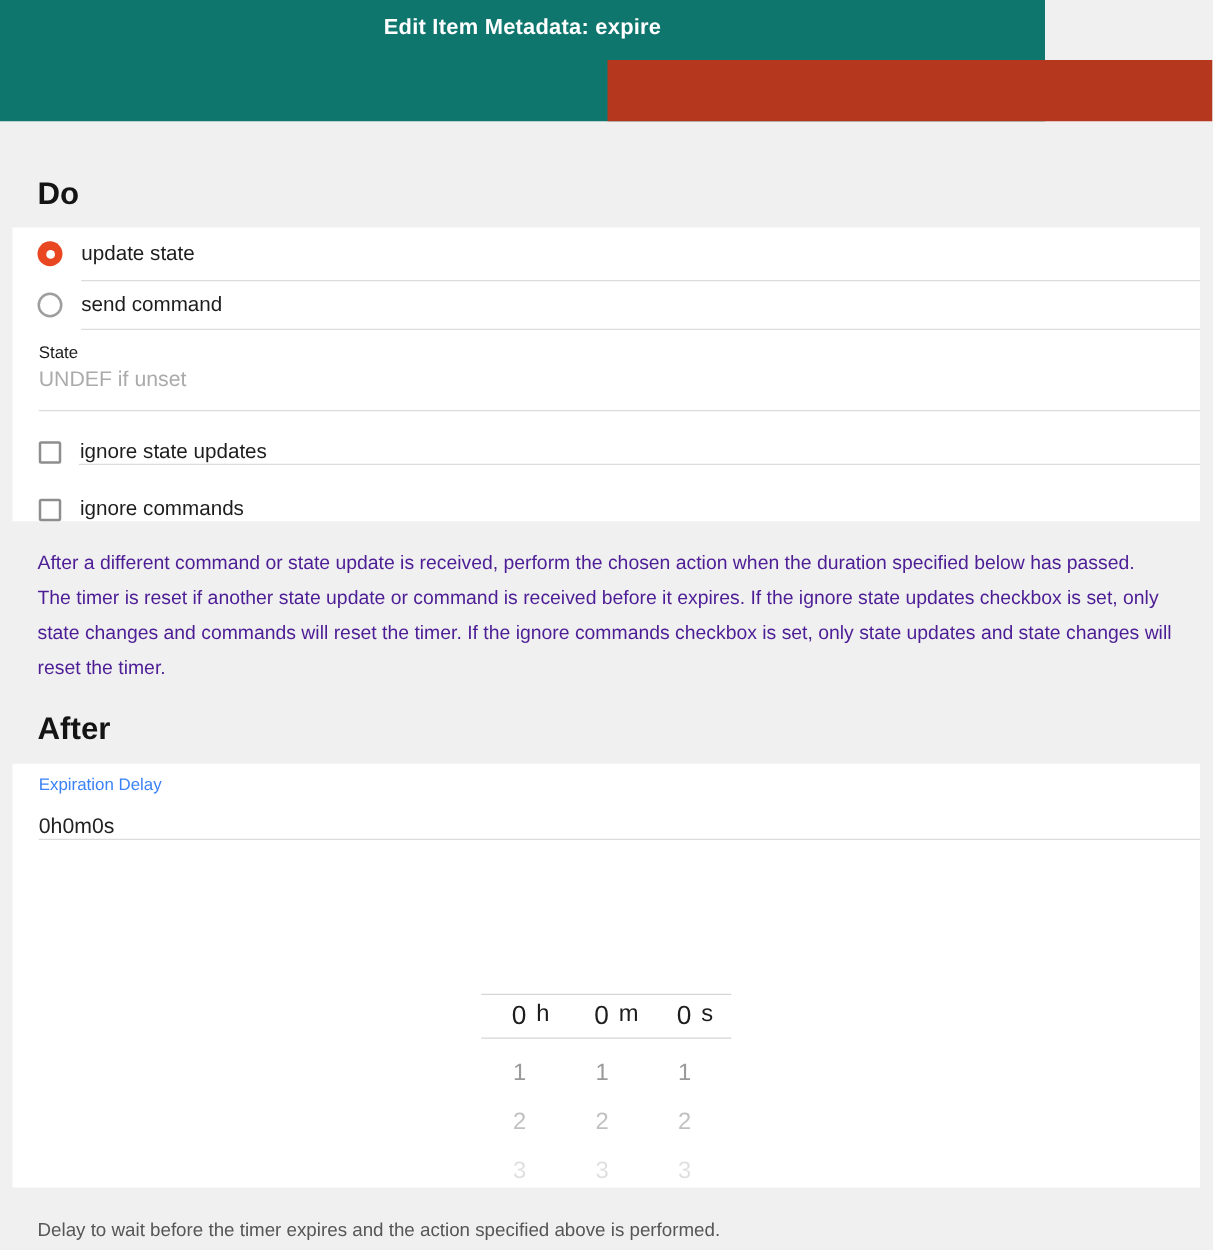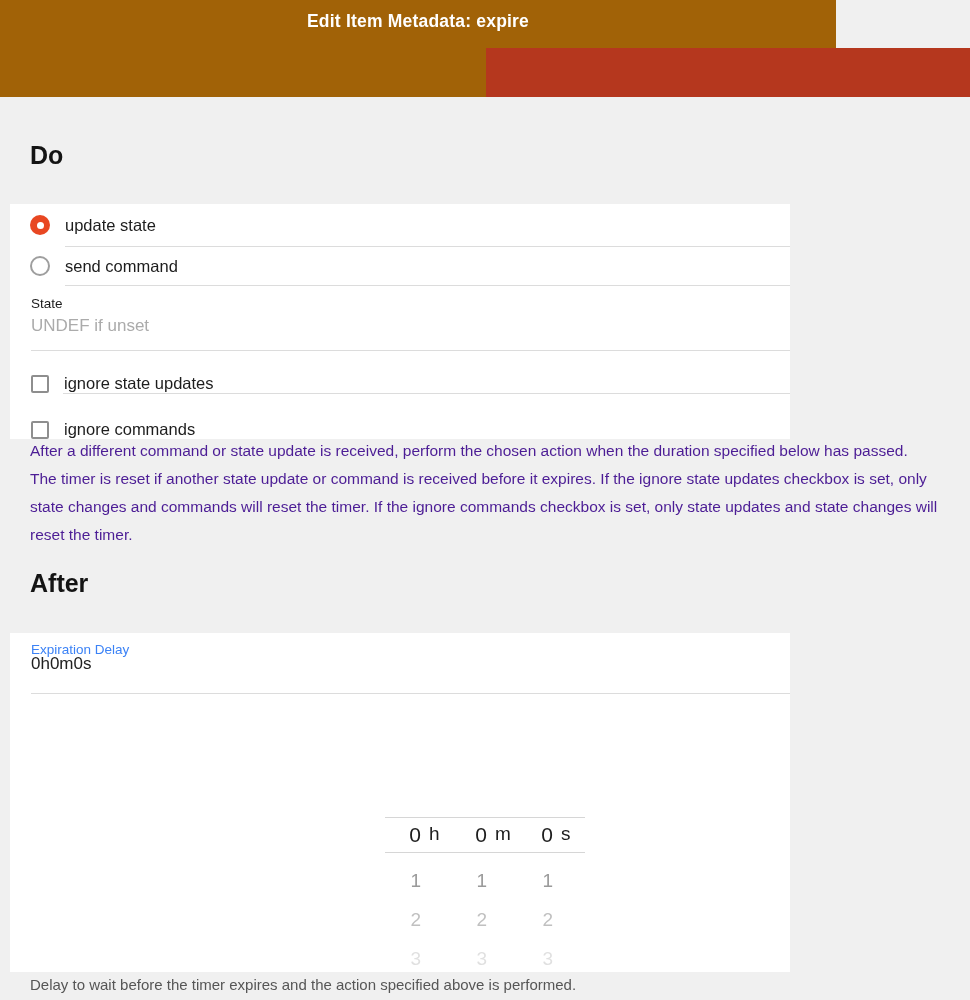--- a/index.html
+++ b/index.html
@@ -9,21 +9,21 @@
     background:#f0f0f0;
     position:relative;
     overflow:hidden;
     color:#212121;
   }
   .page { position:absolute; inset:0; }
 
   
   .navbar {
     position:absolute; left:0; top:0; width:836px; height:97px;
-    background:#a16207;
+    background:#0f766e;
   }
   .navbar-title {
     position:absolute; left:0; top:11px; width:100%;
     text-align:center; color:#ffffff; font-size:17.5px; font-weight:700;
     letter-spacing:.2px;
   }
   .navbar-dark {
     position:absolute; left:486px; top:48px; width:484px; height:49px;
     background:#b5371e;
   }
@@ -31,21 +31,21 @@
   
   .section-heading {
     position:absolute; left:30px;
     font-size:25px; font-weight:700; color:#141414;
   }
   .heading-do    { top:141px; }
   .heading-after { top:569px; }
 
   
   .card {
-    position:absolute; left:10px; width:780px; background:#ffffff;margin-top:22px;
+    position:absolute; left:10px; width:950px; background:#ffffff;
   }
   .card-do { top:182px; }
   .card-after { top:611px; height:339px; overflow:hidden; }
 
   .divider { height:1px; background:#dcdcdc; }
   .inset-55 { margin-left:55px; }
   .inset-53 { margin-left:53px; }
   .inset-21 { margin-left:21px; }
 
   
@@ -90,21 +90,21 @@
     position:absolute; left:30px; top:437px; width:908px;
     font-size:15.5px; line-height:28px; color:#4c1d95;
   }
   .bottom-hint {
     position:absolute; left:30px; top:976px; width:908px;
     font-size:15px; color:#565656;
   }
 
   
   .delay-label { position:absolute; left:21px; top:9px;  font-size:13.5px; color:#3b82f6; }
-  .delay-value { position:absolute; left:21px; top:21px; font-size:17px; color:#212121; cursor:pointer; }
+  .delay-value { position:absolute; left:21px; top:40px; font-size:17px; color:#212121; cursor:pointer; }
   .after-divider { position:absolute; left:21px; right:0; top:60px; height:1px; background:#dcdcdc; }
 
   
   .picker { position:absolute; left:375px; top:184px; width:200px; }
   .picker-line { height:1px; background:#d6d6d6; }
   .picker-selected { display:flex; height:34px; align-items:center; }
   .p-col { display:grid; grid-template-columns:36px 30px; width:66px; }
   .p-digit { text-align:right; font-size:21px; color:#1d1d1d; }
   .p-unit  { text-align:left; padding-left:8px; font-size:19px; color:#1d1d1d; }
   .picker-rows { margin-top:8px; }

